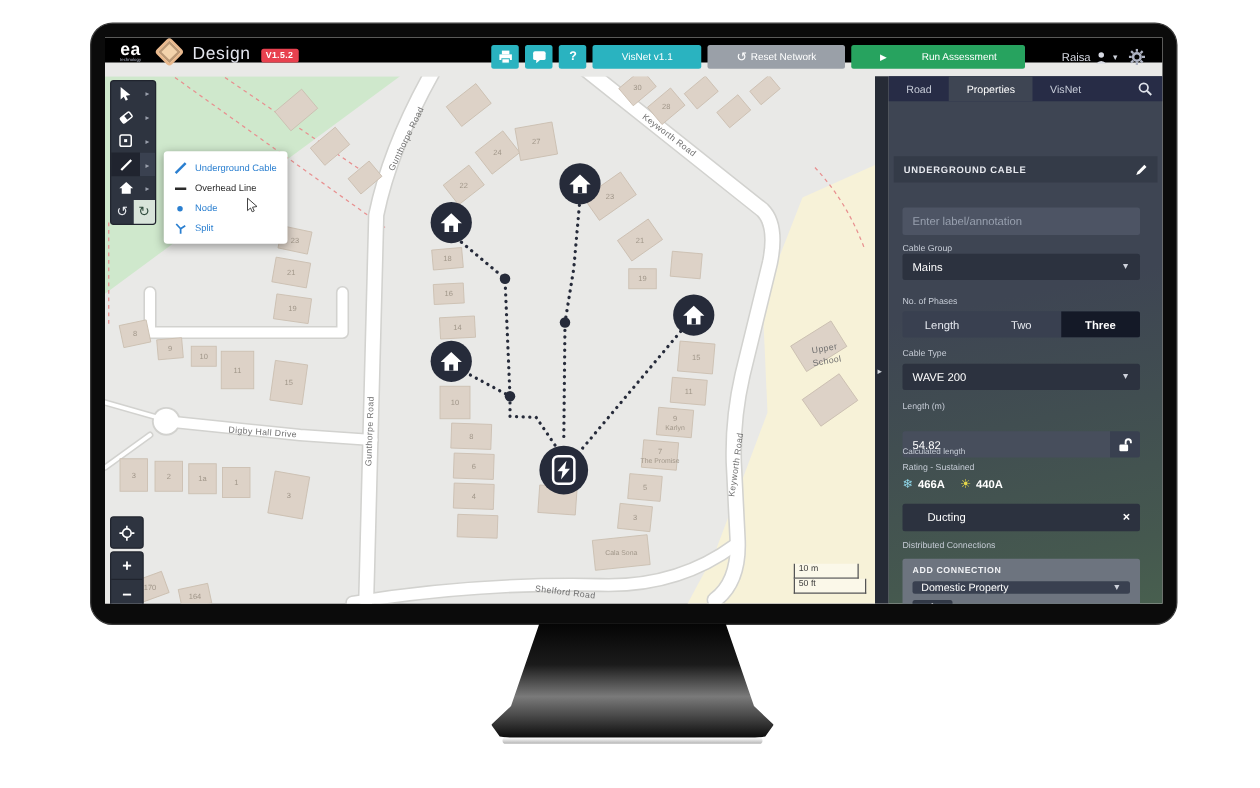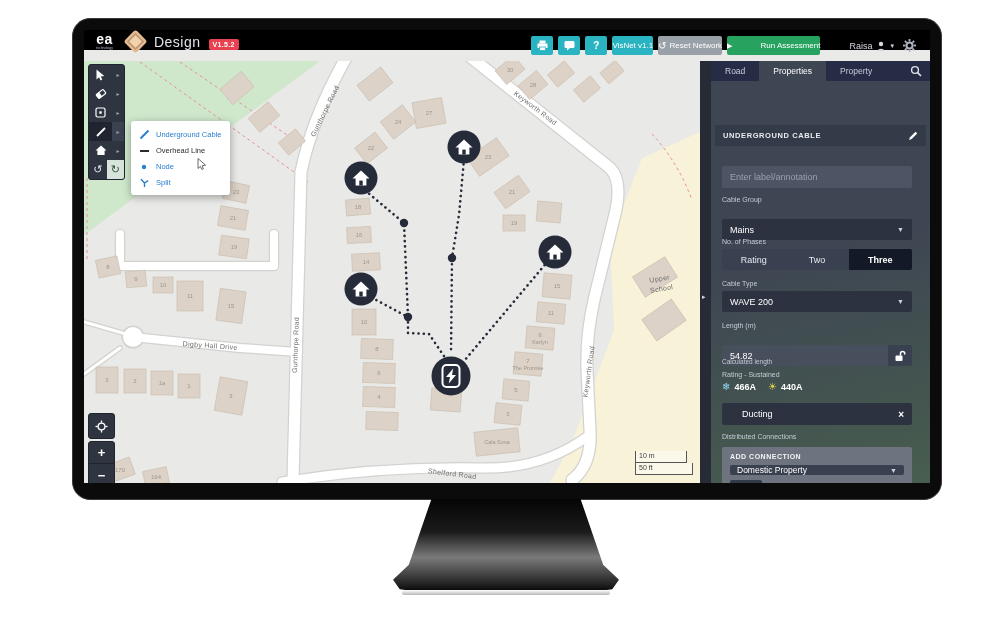--- a/index.html
+++ b/index.html
@@ -22,21 +22,21 @@
   #brand .sub{font-size:3.5px;color:#aeb3c6;margin-top:1px;}
   #diamond{width:13px;height:13px;margin-left:14px;transform:rotate(45deg);border:2px solid #e9b98e;
     border-radius:3px;background:#f3d3ac;box-shadow:inset 0 0 0 2px #b97;}
   #product{color:#e3e5ee;font-size:14px;font-weight:300;margin-left:10px;letter-spacing:.5px;}
   .badge{background:#e8414f;color:#fff;font-size:7px;font-weight:bold;border-radius:2px;
     padding:2px 4px;margin-left:8px;letter-spacing:.3px;}
   #topbar-right{position:absolute;right:14px;top:6px;height:19px;display:flex;align-items:center;gap:5px;}
   .tb-icon-btn{width:22px;height:19px;background:#2ab3c0;border-radius:2px;display:flex;
     align-items:center;justify-content:center;color:#fff;font-size:10px;font-weight:bold;}
   .tb-txt-btn{height:19px;border-radius:2px;display:flex;align-items:center;justify-content:center;
-    color:#fff;font-size:8px;padding:0 0;white-space:nowrap;gap:3px;}
+    color:#fff;font-size:8px;padding:0 23px;white-space:nowrap;gap:3px;}
   .teal{background:#2ab3c0;}.gray{background:#9aa0a8;}.green{background:#27a35f;gap:28px;}
   #user{display:flex;align-items:center;gap:4px;color:#d6d9e2;font-size:9px;margin-left:24px;}
   
   #map-wrap{left:0;top:31px;width:616px;height:422px;overflow:hidden;}
   
   #tools{left:4px;top:34px;width:37px;background:#2e3440;border:1px solid #20242e;border-radius:3px;
     box-sizing:border-box;}
   .tool-row{display:flex;height:19px;align-items:center;}
   .tool-cell{width:23px;height:19px;display:flex;align-items:center;justify-content:center;}
   .fly-cell{width:12px;height:19px;display:flex;align-items:center;justify-content:center;
@@ -550,43 +550,43 @@
   </div>
 
   <div class="abs" id="panel">
     <div id="tabbar">
       <svg id="tab-search" width="12" height="12">
         <circle cx="5" cy="5" r="3.4" fill="none" stroke="#dfe2ea" stroke-width="1.4"></circle>
         <line x1="7.6" y1="7.6" x2="11" y2="11" stroke="#dfe2ea" stroke-width="1.6"></line>
       </svg>
     <div class="tab">Road</div>
         <div class="tab active">Properties</div>
-        <div class="tab">Property</div>
+        <div class="tab">VisNet</div>
       </div>
 
     <div class="sec-header">
       <span class="sec-title">UNDERGROUND CABLE</span>
       <svg width="10" height="10">
         <path d="M1,9 L2,6.3 L7.5,0.8 L9.2,2.5 L3.7,8 Z" fill="#fff"></path>
       </svg>
     </div>
 
     <div class="pfield" style="top:105px;">
       <input class="ptext" placeholder="Enter label/annotation" style="">
     </div>
 
     <div class="pfield plabel" style="top:135px;">Cable Group</div>
-    <div class="pfield pselect" style="top:158px;">
+    <div class="pfield pselect" style="top:142px;">
       <span>Mains</span>
       <span class="caret">▼</span>
     </div>
 
     <div class="pfield plabel" style="top:177px;">No. of Phases</div>
     <div class="pfield" id="phases" style="top:188px;">
-        <div class="phase">Rating</div>
+        <div class="phase">Length</div>
         <div class="phase">Two</div>
         <div class="phase active">Three</div>
       </div>
 
     <div class="pfield plabel" style="top:219px;">Cable Type</div>
     <div class="pfield pselect" style="top:230px;">
       <span>WAVE 200</span>
       <span class="caret">▼</span>
     </div>
 

